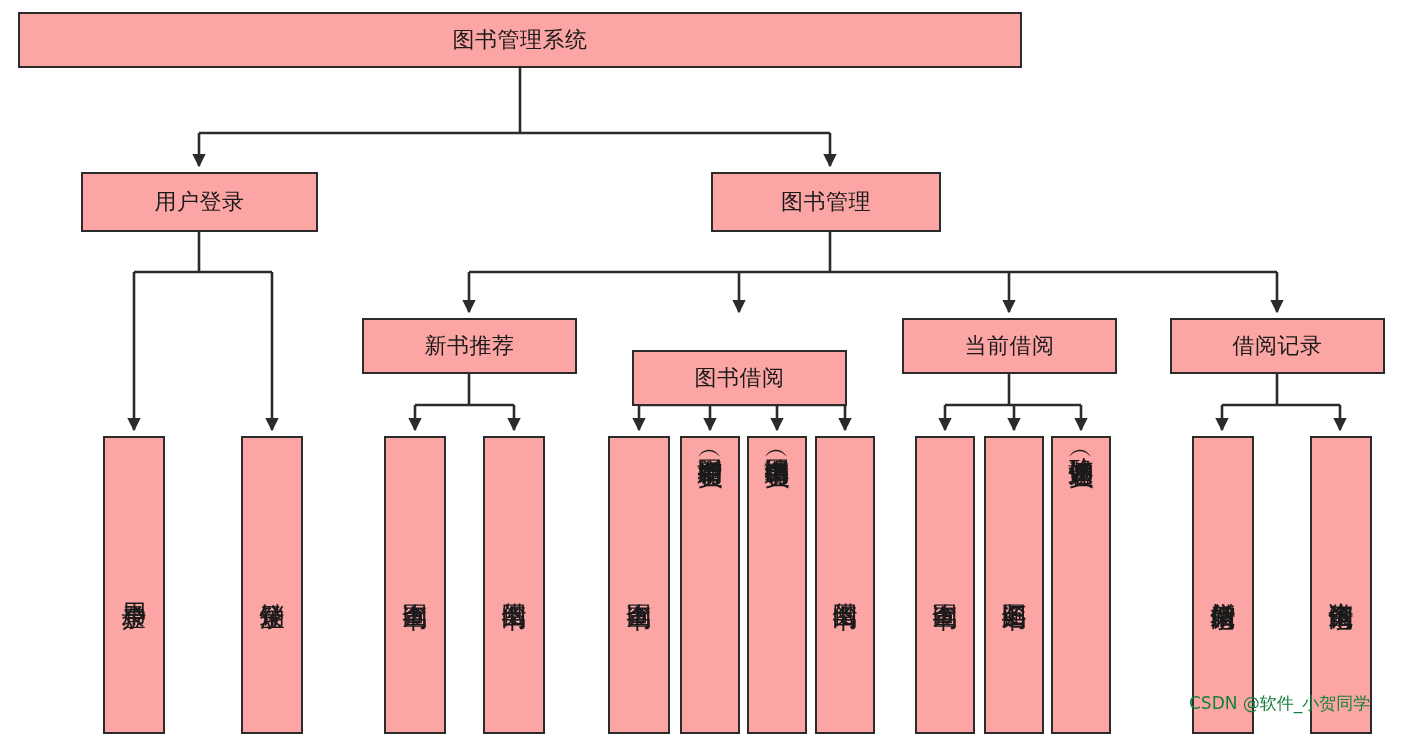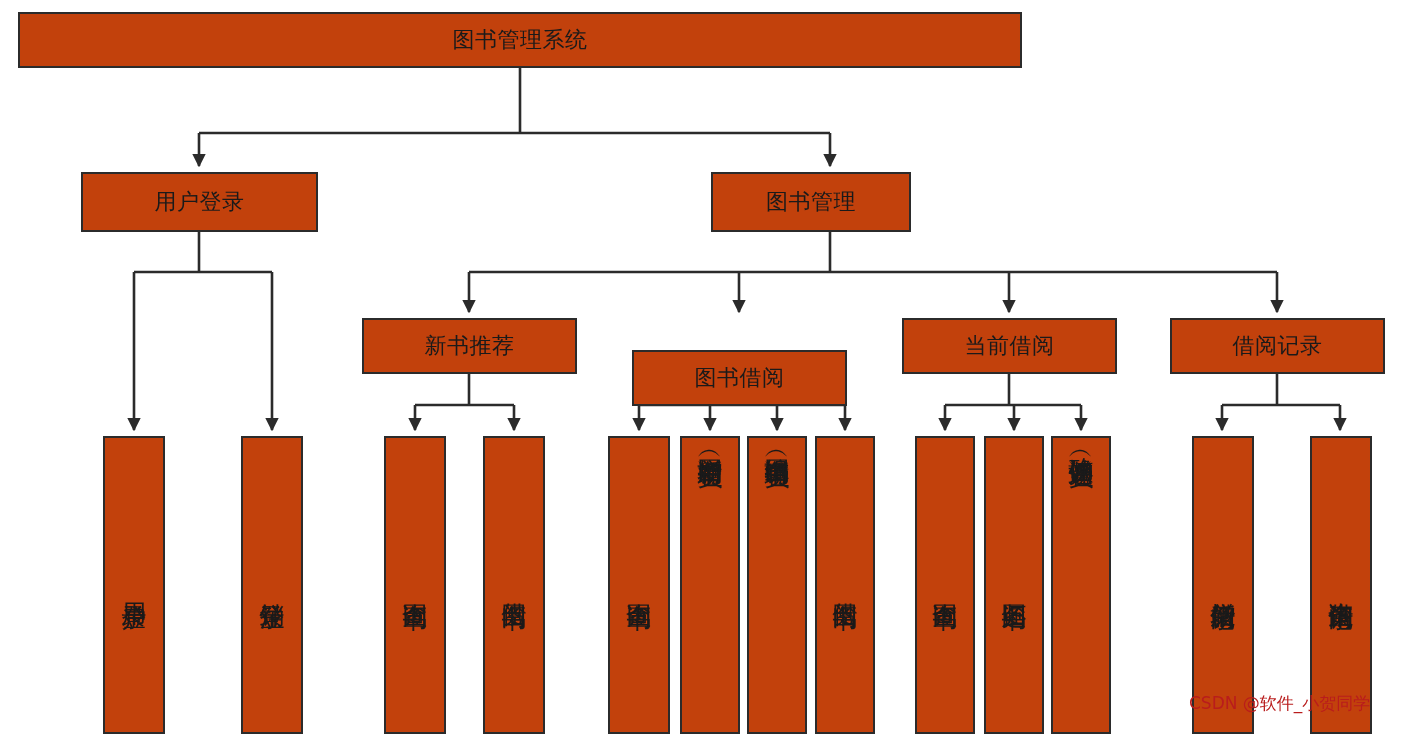--- a/index.html
+++ b/index.html
@@ -19,21 +19,21 @@
     position: absolute;
     left: 0; top: 0;
     width: 1405px;
     height: 747px;
     pointer-events: none;
   }
   .node {
     position: absolute;
     box-sizing: border-box;
     border: 2.5px solid #2b2b2b;
-    background: #c2410c;
+    background: #fca5a5;
     color: #1a1a1a;
     display: flex;
     align-items: center;
     justify-content: center;
     z-index: 2;
   }
   .node .lbl {
     font-size: 22px;
     line-height: 1.0;
     letter-spacing: 0.5px;
@@ -60,21 +60,21 @@
     display: block;
   }
   .node.vert.mid {
     align-items: center;
   }
   .watermark {
     position: absolute;
     left: 1189px;
     top: 692px;
     font-size: 17px;
-    color: #b91c1c;
+    color: #15803d;
     white-space: nowrap;
     z-index: 3;
     font-family: "DejaVu Sans", "Liberation Sans", sans-serif;
   }
 </style>
 </head>
 <body>
 
 <div id="canvas">
 
@@ -130,21 +130,21 @@
     </g>
   </svg>
 
   <div class="node horiz" style="left:18px; top:12px; width:1004px; height:56px;">
     <span class="lbl">图书管理系统</span>
   </div>
 
   <div class="node horiz" style="left:81px; top:172px; width:237px; height:60px;">
     <span class="lbl">用户登录</span>
   </div>
-  <div class="node horiz" style="left:711px; top:172px; width:200px; height:60px;">
+  <div class="node horiz" style="left:711px; top:172px; width:230px; height:60px;">
     <span class="lbl">图书管理</span>
   </div>
 
   <div class="node horiz" style="left:362px; top:318px; width:215px; height:56px;">
     <span class="lbl">新书推荐</span>
   </div>
   <div class="node horiz" style="left:632px; top:318px; width:215px; height:56px;margin-top:32px;">
     <span class="lbl">图书借阅</span>
   </div>
   <div class="node horiz" style="left:902px; top:318px; width:215px; height:56px;">

